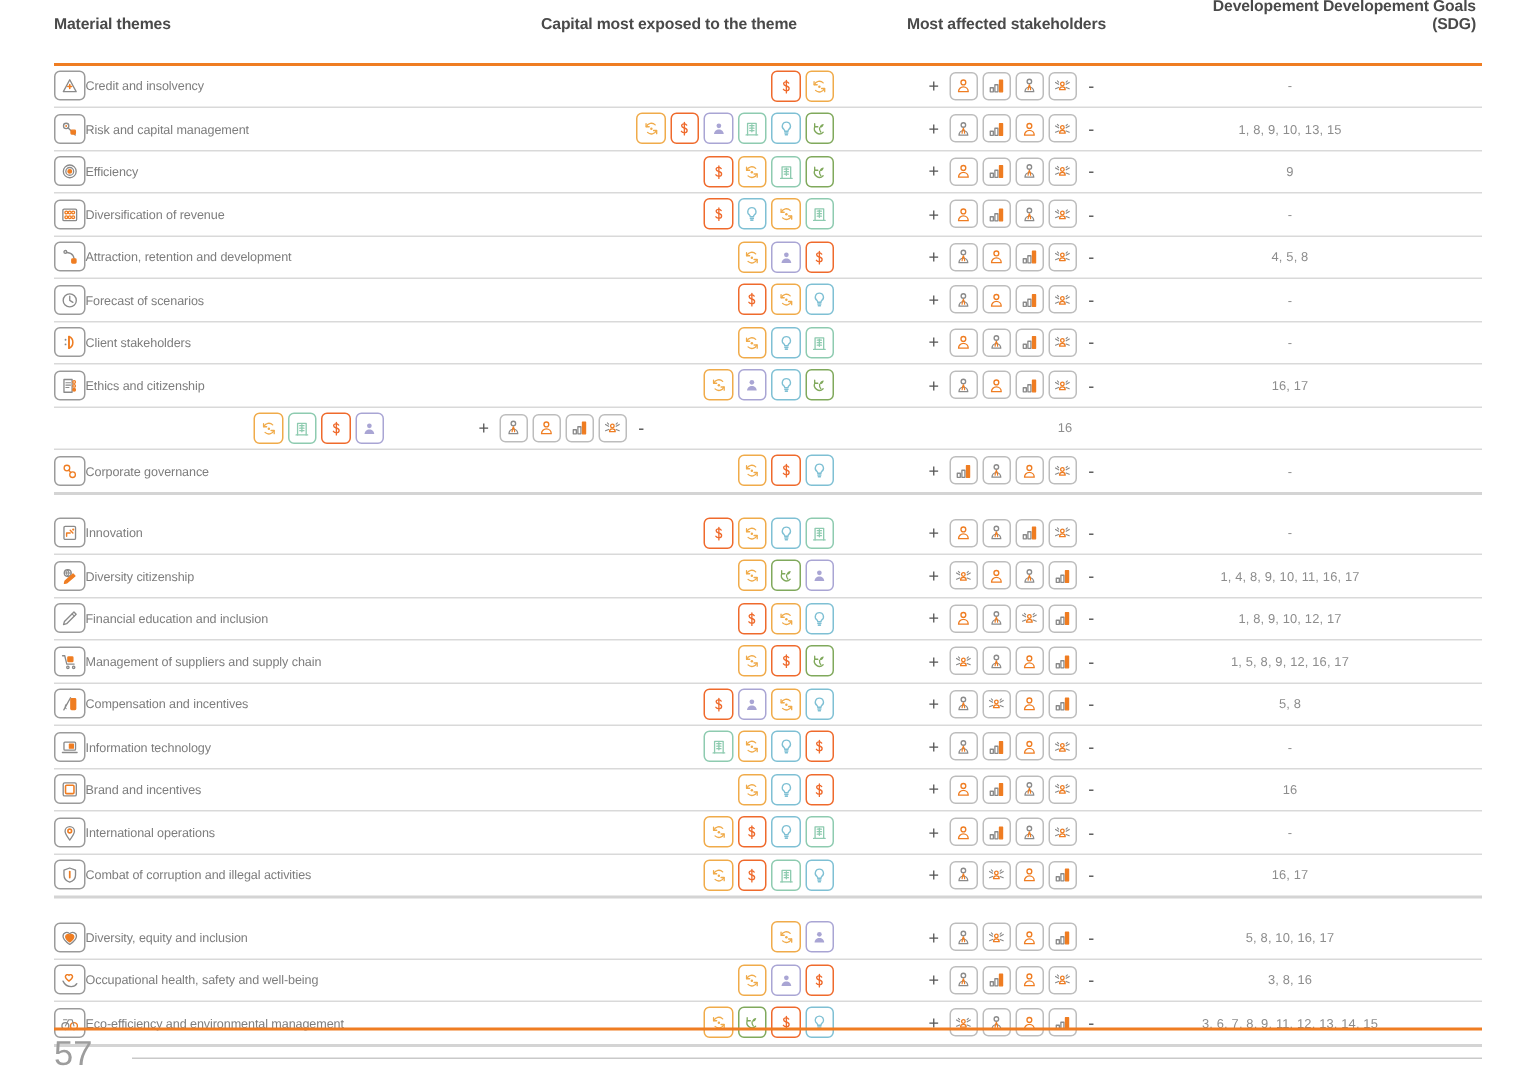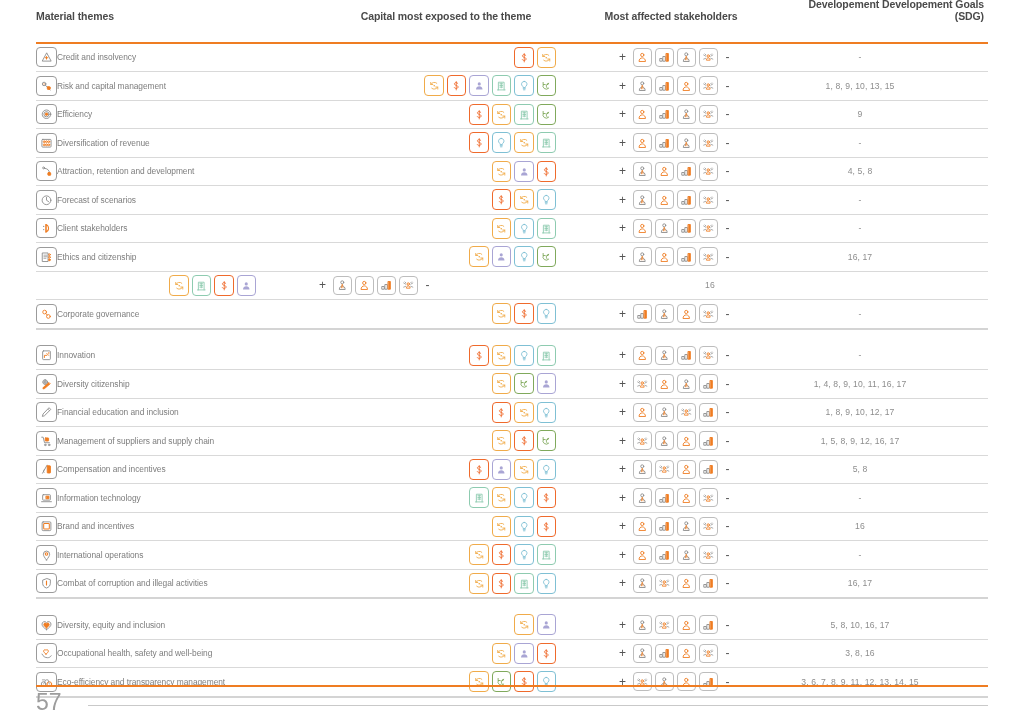--- a/index.html
+++ b/index.html
@@ -1614,21 +1614,21 @@
         <div class="row">
           <div class="c-theme">
             <span class="tile theme">
               <svg width="13" height="12.5" viewBox="0 0 24 24" fill="none" stroke="#8a8a8a" stroke-width="1.7" stroke-linecap="round" stroke-linejoin="round">
                 <circle cx="6.4" cy="15.4" r="4.4" stroke="#8a8a8a"></circle>
                 <circle cx="17.4" cy="15.4" r="4.4" stroke="#ef7d22" stroke-width="1.8"></circle>
                 <path d="M6.4 15.4 10.6 7.4h4.4l2.4 8" stroke="#8a8a8a" stroke-width="1.4"></path>
                 <path d="M4 7.4h4.4" stroke="#8a8a8a" stroke-width="1.4"></path>
               </svg>
             </span>
-            <span class="theme-label">Eco-efficiency and transparency management</span>
+            <span class="theme-label">Eco-efficiency and environmental management</span>
           </div>
           <div class="c-capital">
             <span class="tile cap cap-social">
               <svg width="12.5" height="13.5" viewBox="0 0 24 24" fill="none" stroke="#f0ab4a" stroke-width="1.7" stroke-linecap="round" stroke-linejoin="round">
                 <path d="M5.5 9.5a7 7 0 0 1 11.4-2.3M18.5 14.5a7 7 0 0 1-11.4 2.3"></path>
                 <path d="M5.2 5.6v4h4"></path>
                 <path d="M18.8 18.4v-4h-4"></path>
                 <circle cx="12" cy="12" r="1.6" fill="#f0ab4a" stroke="none"></circle>
               </svg>
             </span>

